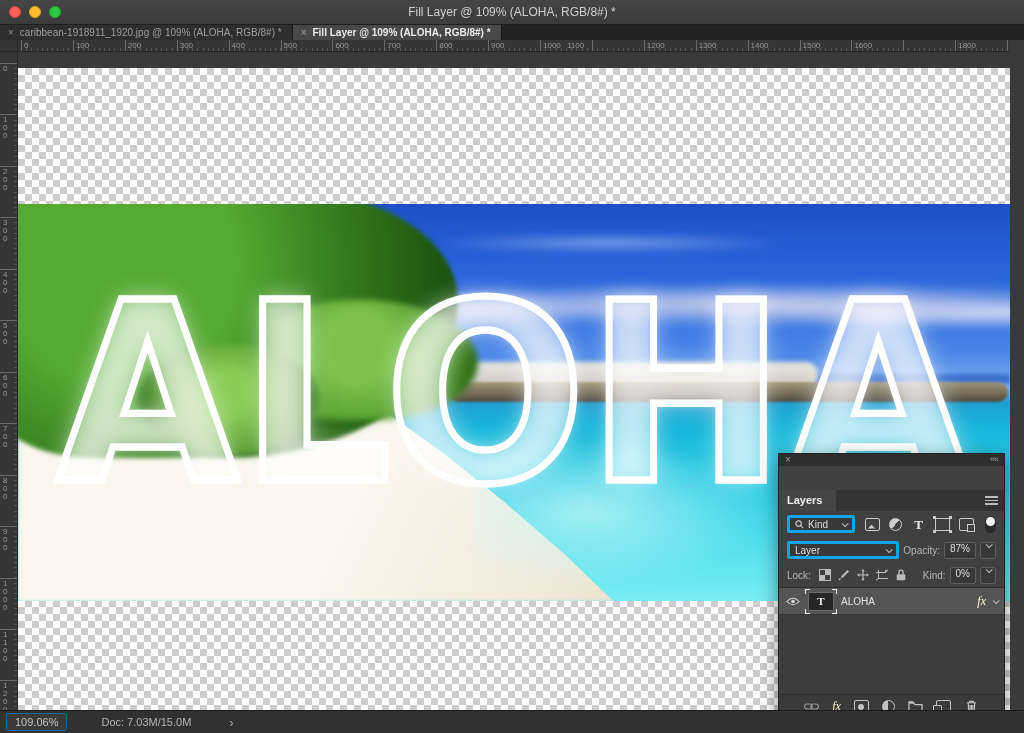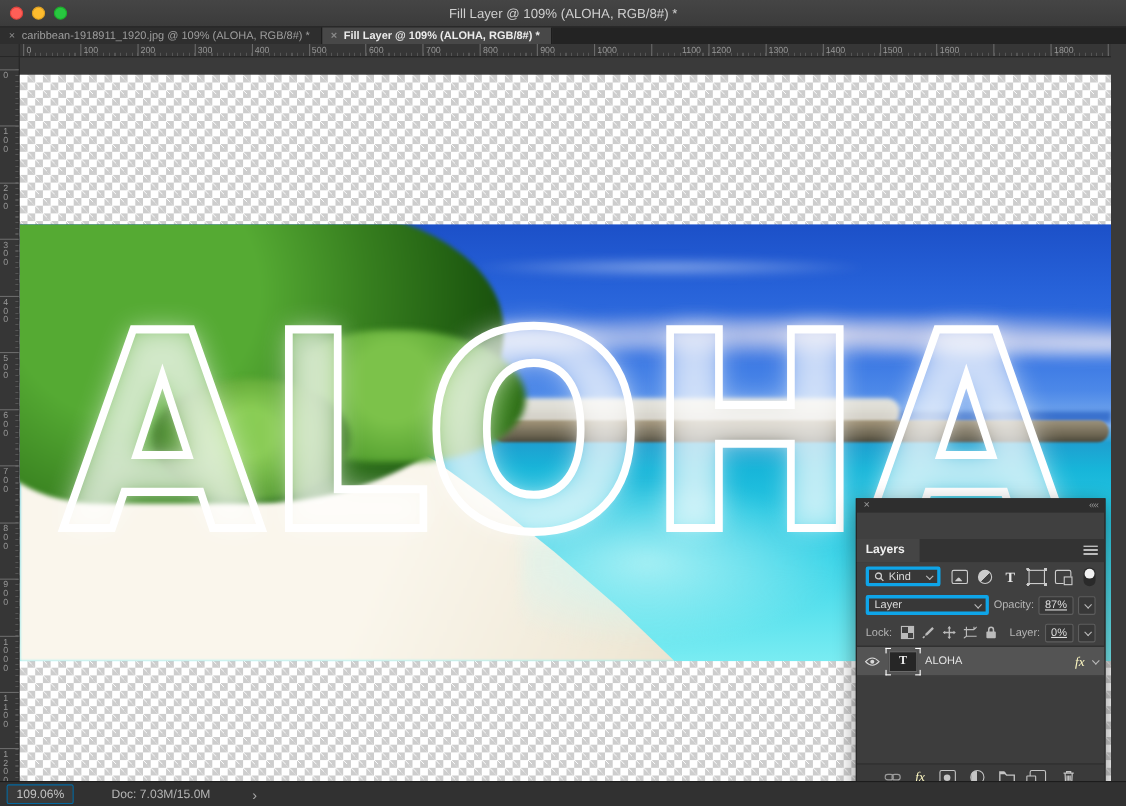--- a/index.html
+++ b/index.html
@@ -119,21 +119,21 @@
                      radial-gradient(circle 1.5px at calc(100% - 1.5px) calc(100% - 1.5px),#ccc 99%,transparent); }
   .ic-smart { border:1.4px solid #ccc; border-radius:2px; }
   .ic-smart::after { content:""; position:absolute; right:-2px; bottom:-2px; width:6px; height:6px; background:#404040; border:1.4px solid #ccc; }
   .toggle { width:11px; height:17px; background:#2a2a2a; border-radius:6px; position:relative; margin-left:2px; }
   .toggle::after { content:""; position:absolute; left:1px; top:1px; width:9px; height:9px; border-radius:50%; background:#f2f2f2; }
 
   .blend-row { height:26px; }
   .blendbox { width:120px; }
   .blendbox .lbl { flex:1; }
   .minibox { background:#383838; border:1px solid #5e5e5e; border-radius:2px; height:17px;
-             display:flex; align-items:center; padding:0 5px; color:#ddd;text-decoration:underline; }
+             display:flex; padding:0 5px; color:#ddd; }
   .chevbox { width:16px; justify-content:center; }
   .plabel { color:#b5b5b5; }
 
   .lock-row { height:24px; gap:7px; }
   .lk { width:12px; height:12px; position:relative; flex:none; }
   .lk-checker { border:1px solid #bbb;
                 background:conic-gradient(#bbb 0 25%, transparent 25% 50%, #bbb 50% 75%, transparent 75%); }
   .lock-label { margin-right:1px; }
   .fill-group { margin-left:auto; display:flex; align-items:center; gap:4px; }
 
@@ -220,21 +220,21 @@
       <div class="hlabel" style="left: 317.4px;">600</div>
       <div class="htick" style="left: 366.3px;"></div>
       <div class="hlabel" style="left: 369.3px;">700</div>
       <div class="htick" style="left: 418.2px;"></div>
       <div class="hlabel" style="left: 421.2px;">800</div>
       <div class="htick" style="left: 470.1px;"></div>
       <div class="hlabel" style="left: 473.1px;">900</div>
       <div class="htick" style="left: 522px;"></div>
       <div class="hlabel" style="left: 525px;">1000</div>
       <div class="htick" style="left: 573.9px;"></div>
-      <div class="hlabel" style="left: 602px;">1100</div>
+      <div class="hlabel" style="left: 549px;">1100</div>
       <div class="htick" style="left: 625.8px;"></div>
       <div class="hlabel" style="left: 628.8px;">1200</div>
       <div class="htick" style="left: 677.7px;"></div>
       <div class="hlabel" style="left: 680.7px;">1300</div>
       <div class="htick" style="left: 729.6px;"></div>
       <div class="hlabel" style="left: 732.6px;">1400</div>
       <div class="htick" style="left: 781.5px;"></div>
       <div class="hlabel" style="left: 784.5px;">1500</div>
       <div class="htick" style="left: 833.4px;"></div>
       <div class="hlabel" style="left: 836.4px;">1600</div>
@@ -370,21 +370,21 @@
           <path d="M8 0 l2.2 3 h-4.4z M8 16 l2.2 -3 h-4.4z M0 8 l3 -2.2 v4.4z M16 8 l-3 -2.2 v4.4z" fill="#bbb"></path>
         </svg>
         <svg class="lk" width="13" height="12" viewBox="0 0 14 12">
           <path d="M3 0 v10 h11 M0 3 h11 M11 3 v-3 M3 10 l-3 2 M11 3 l3 -3" stroke="#bbb" stroke-width="1.2" fill="none"></path>
         </svg>
         <svg class="lk" width="11" height="12" viewBox="0 0 12 14">
           <rect x="1" y="6" width="10" height="7" rx="1" fill="#bbb"></rect>
           <path d="M3.5 6.5 V4 a2.5 2.5 0 0 1 5 0 V6.5" fill="none" stroke="#bbb" stroke-width="1.6"></path>
         </svg>
         <div class="fill-group">
-          <span class="plabel">Layer:</span>
+          <span class="plabel">Kind:</span>
           <div class="minibox">
             <span>0%</span>
           </div>
           <div class="minibox chevbox">
             <span class="chev"></span>
           </div>
         </div>
       </div>
 
       <div class="layer-rows">

